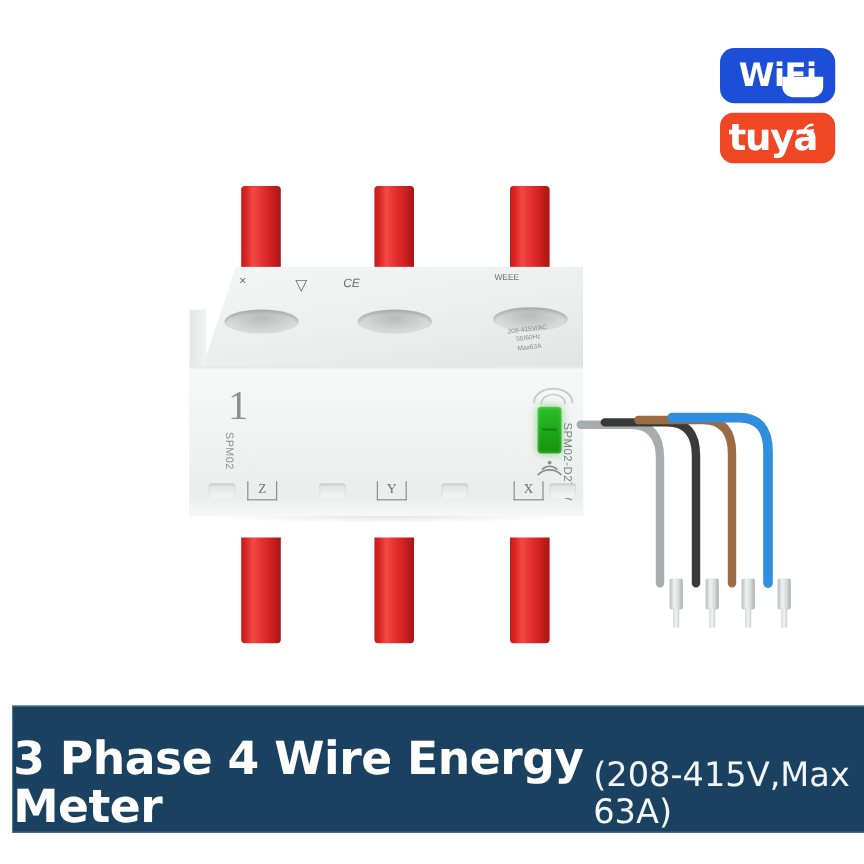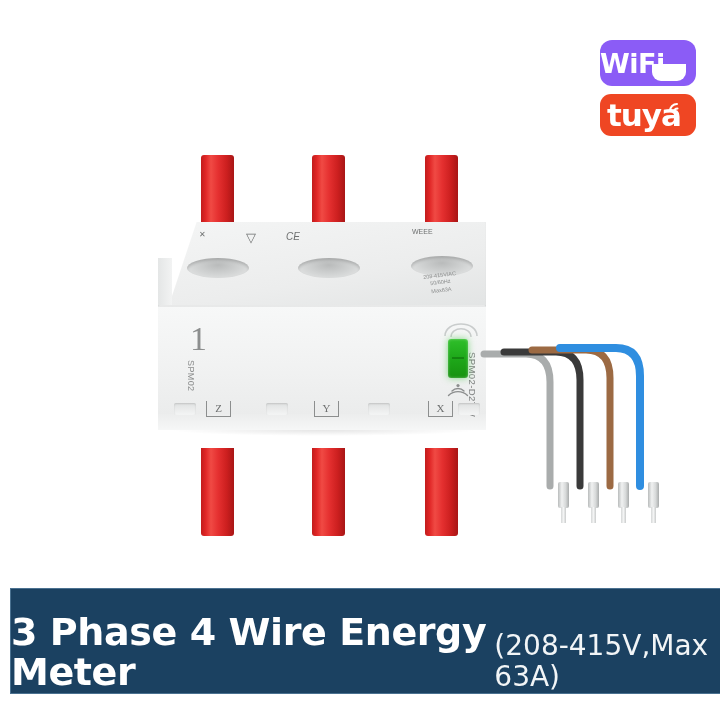--- a/index.html
+++ b/index.html
@@ -29,25 +29,26 @@
     top: 40px;
     right: 24px;
     display: flex;
     flex-direction: column;
     align-items: flex-end;
     gap: 8px;
   }
   .wifi-badge {
     width: 96px;
     height: 46px;
-    background: #8b5cf6;
+    background: #1d4ed8;
     border-radius: 12px;
     position: relative;
     display: flex;
     align-items: center;
+    justify-content: center;
   }
   .wifi-badge .wifi-txt {
     color: #ffffff;
     font-size: 27px;
     font-weight: bold;
     letter-spacing: -0.5px;
     font-family: "DejaVu Sans", sans-serif;
     position: relative;
     z-index: 3;
     line-height: 1;

